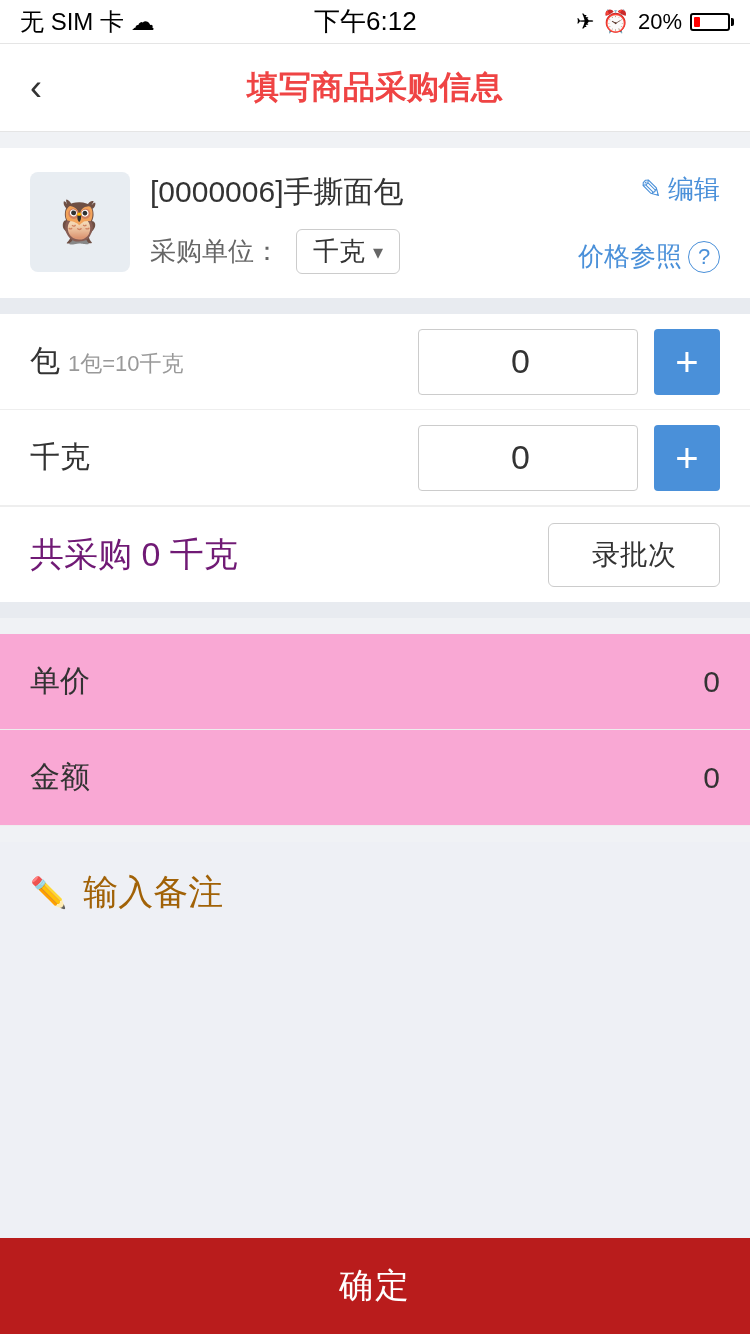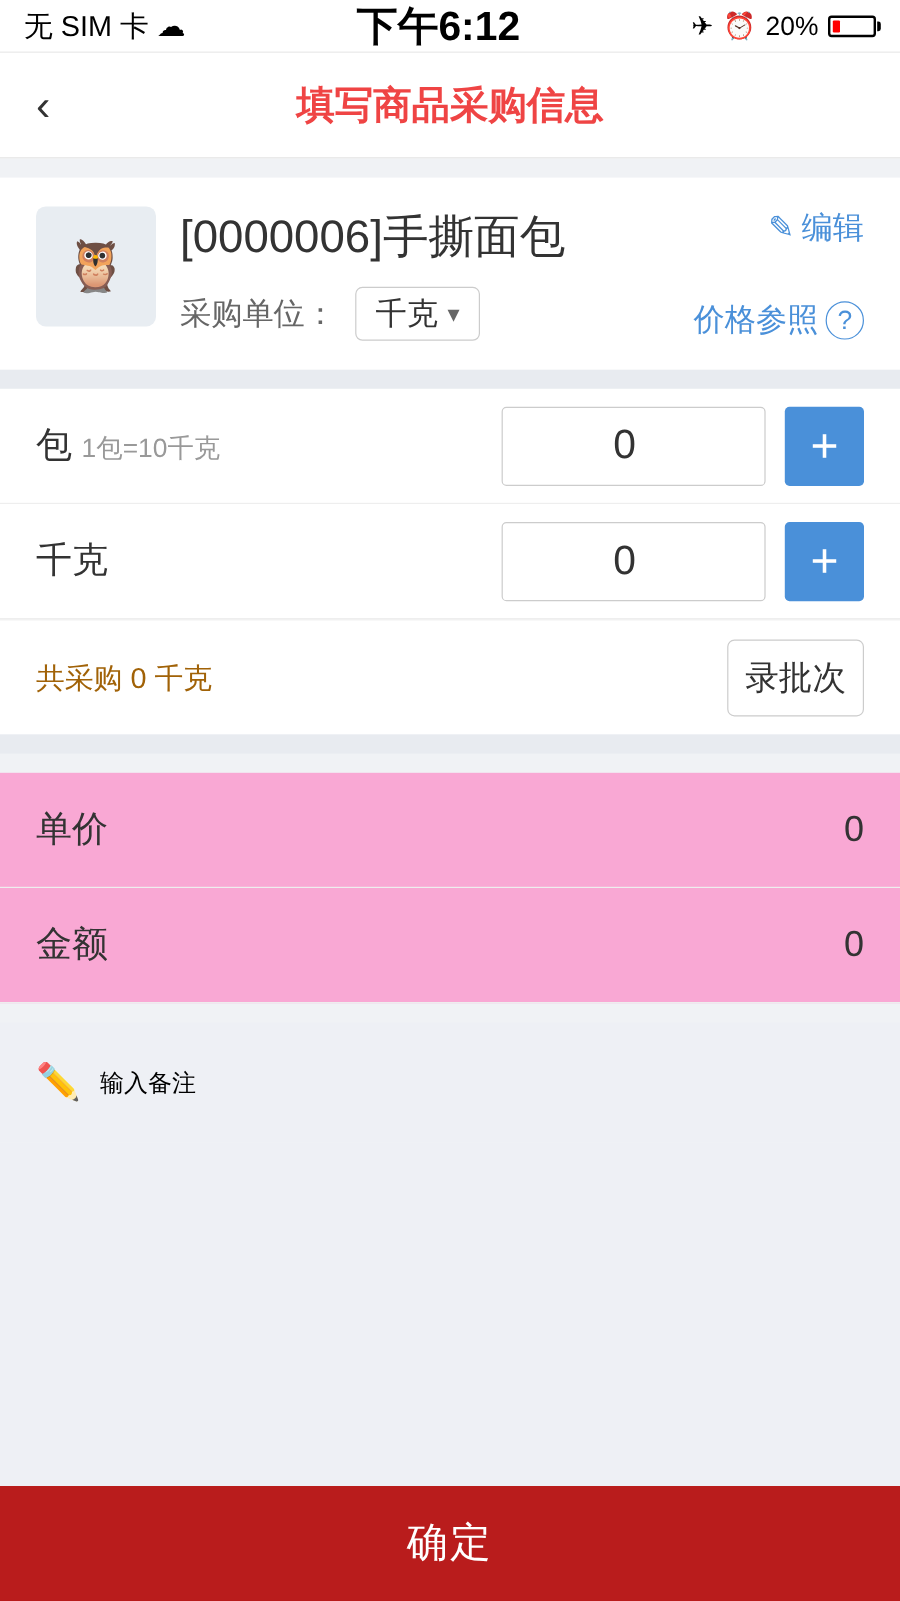--- a/index.html
+++ b/index.html
@@ -20,21 +20,21 @@
       background: #fff;
       display: flex;
       align-items: center;
       justify-content: space-between;
       padding: 0 20px;
       font-size: 24px;
       color: #000;
       border-bottom: 1px solid #e5e5e5;
     }
     .status-left { display: flex; align-items: center; gap: 10px; justify-content: flex-end; }
-    .status-center { font-size: 34px; font-weight: 700; }
+    .status-center { font-size: 26px; font-weight: 400; }
     .status-right { display: flex; align-items: center; gap: 8px; font-size: 22px; }
     .battery-icon {
       width: 40px; height: 18px;
       border: 2px solid #000;
       border-radius: 3px;
       position: relative;
       display: inline-flex;
       align-items: center;
       padding: 2px;
     }
@@ -102,21 +102,21 @@
     }
     .owl-icon {
       font-size: 42px;
       color: #8aa0b8;
       line-height: 1;
     }
     .product-info {
       flex: 1;
     }
     .product-name {
-      font-size: 38px;
+      font-size: 30px;
       font-weight: 500;
       color: #333;
       margin-bottom: 16px;
     }
     .product-unit-row {
       display: flex;
       align-items: center;
       gap: 16px;
     }
     .unit-label {
@@ -222,27 +222,27 @@
     .total-row {
       display: flex;
       align-items: center;
       justify-content: space-between;
       padding: 0 30px;
       height: 96px;
       background: #fff;
       border-top: 1px solid #eee;
     }
     .total-text {
-      font-size: 24px;
-      color: #a16207;
+      font-size: 34px;
+      color: #701a75;
     }
     .batch-btn {
       border: 1px solid #ccc;
       border-radius: 6px;
-      padding: 12px 14px;
+      padding: 12px 43px;
       font-size: 28px;
       color: #333;
       background: #fff;
       cursor: pointer;
     }
 
     
     .price-section {
       background: #f9a8d4;
       margin-top: 16px;
@@ -272,22 +272,22 @@
       min-height: 100px;
       display: flex;
       align-items: center;
       gap: 16px;
     }
     .remarks-icon {
       font-size: 30px;
       color: #999;
     }
     .remarks-placeholder {
-      font-size: 20px;
-      color: #000000;
+      font-size: 35px;
+      color: #a16207;
     }
 
     
     .content-area {
       min-height: 300px;
       background: #eef0f5;
     }
 
     
     .confirm-btn {

